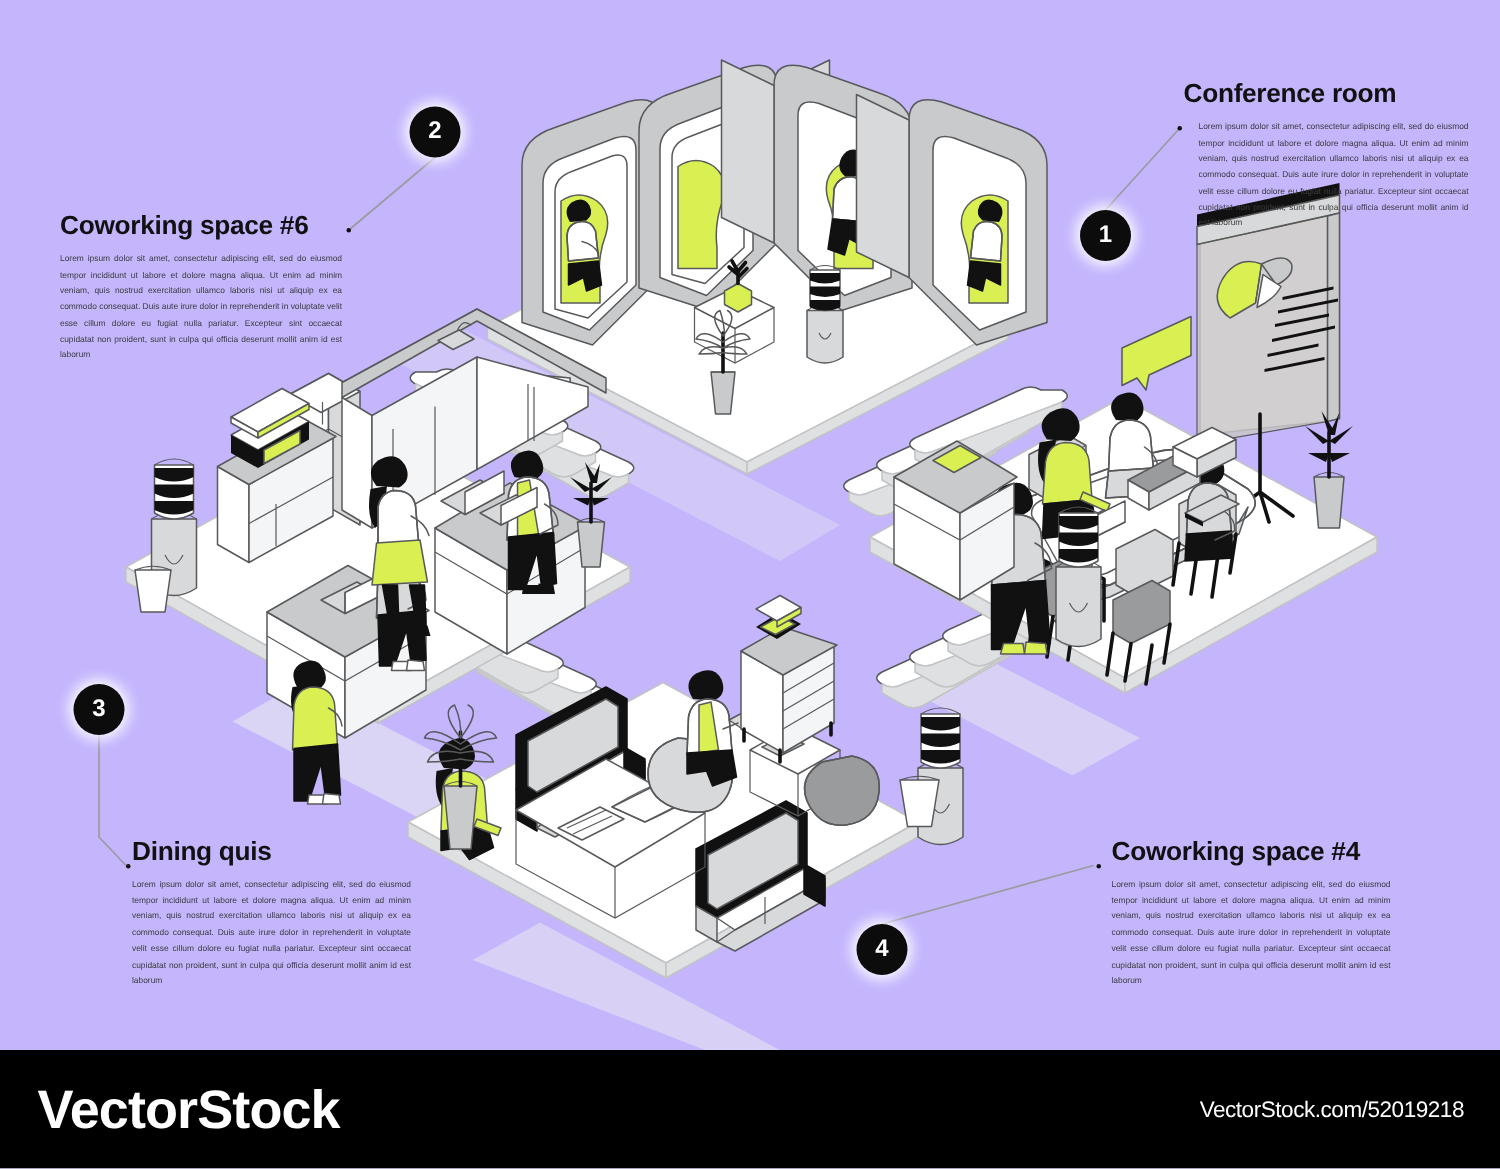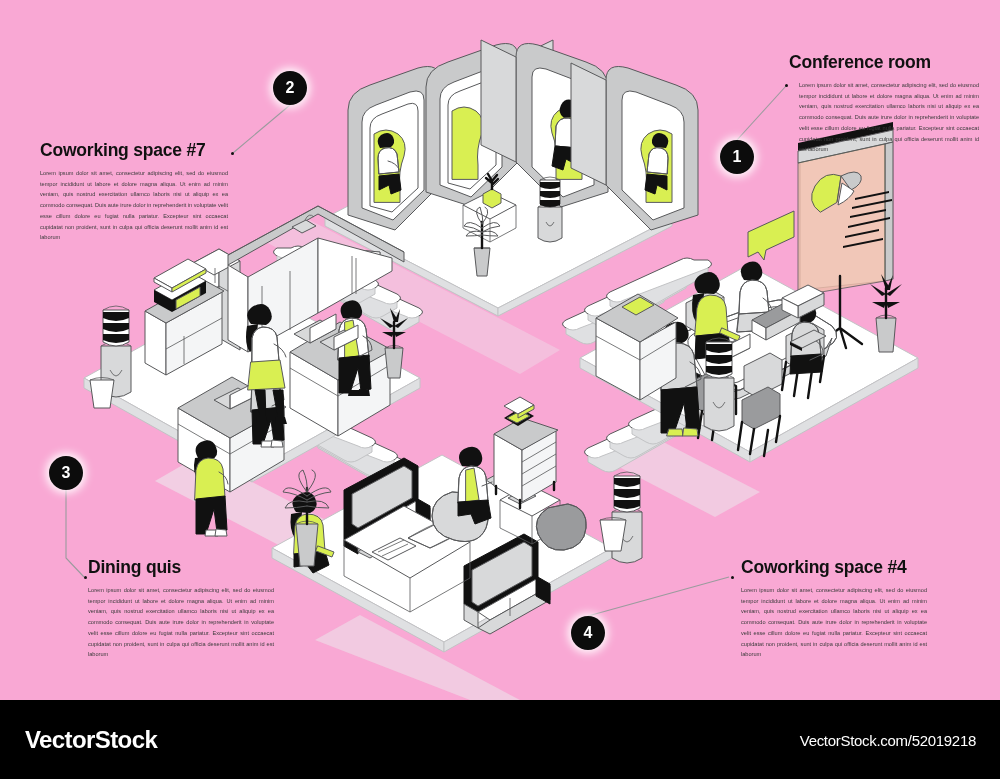--- a/index.html
+++ b/index.html
@@ -1,21 +1,21 @@
 <!DOCTYPE html>
 <html><head>
 <meta charset="utf-8">
 <style>
   html,body{margin:0;padding:0;}
   body{
     width:1000px;height:779px;background:#ffffff;
     font-family:"Liberation Sans","DejaVu Sans",sans-serif;
     overflow:hidden;position:relative;
   }
-  #stage{position:absolute;left:0;top:0;width:1000px;height:700px;overflow:hidden;background:#f9a8d4;}
+  #stage{position:absolute;left:0;top:0;width:1000px;height:700px;overflow:hidden;background:#c4b5fd;}
   #art{position:absolute;left:0;top:0;width:1000px;height:700px;}
 
   .callout{position:absolute;}
   .callout h2{
     margin:0 0 7px 0;
     font-size:17.5px;font-weight:bold;color:#111111;letter-spacing:-0.2px;
     white-space:nowrap;
   }
   .callout p{
     margin:0;font-size:5.6px;line-height:1.92;color:#3b3b3b;
@@ -50,21 +50,21 @@
   .d3{left:84px;top:576px;}
   .d4{left:731px;top:576px;}
 
   #leaders{position:absolute;left:0;top:0;width:1000px;height:700px;z-index:20;pointer-events:none;}
 
   #footer{
     position:absolute;left:0;top:700px;width:1000px;height:79px;background:#000000;
   }
   #footer .wm-left{
     position:absolute;left:25px;top:50%;transform:translateY(-50%);
-    color:#ffffff;font-size:24px;font-weight:bold;letter-spacing:-0.6px;
+    color:#ffffff;font-size:36px;font-weight:bold;letter-spacing:-0.6px;
   }
   #footer .wm-right{
     position:absolute;right:24px;top:50%;transform:translateY(-50%);
     color:#ffffff;font-size:15px;letter-spacing:-0.3px;
   }
 </style>
 </head>
 <body>
 
 <div id="stage">
@@ -682,21 +682,21 @@
       <path d="M588 616 L729 577"></path>
     </g>
   </svg>
 
   <div class="callout c1">
     <h2>Conference room</h2>
     <p>Lorem ipsum dolor sit amet, consectetur adipiscing elit, sed do eiusmod tempor incididunt ut labore et dolore magna aliqua. Ut enim ad minim veniam, quis nostrud exercitation ullamco laboris nisi ut aliquip ex ea commodo consequat. Duis aute irure dolor in reprehenderit in voluptate velit esse cillum dolore eu fugiat nulla pariatur. Excepteur sint occaecat cupidatat non proident, sunt in culpa qui officia deserunt mollit anim id est laborum</p>
   </div>
 
   <div class="callout c2">
-    <h2>Coworking space #7</h2>
+    <h2>Coworking space #6</h2>
     <p>Lorem ipsum dolor sit amet, consectetur adipiscing elit, sed do eiusmod tempor incididunt ut labore et dolore magna aliqua. Ut enim ad minim veniam, quis nostrud exercitation ullamco laboris nisi ut aliquip ex ea commodo consequat. Duis aute irure dolor in reprehenderit in voluptate velit esse cillum dolore eu fugiat nulla pariatur. Excepteur sint occaecat cupidatat non proident, sunt in culpa qui officia deserunt mollit anim id est laborum</p>
   </div>
 
   <div class="callout c3">
     <h2>Dining quis</h2>
     <p>Lorem ipsum dolor sit amet, consectetur adipiscing elit, sed do eiusmod tempor incididunt ut labore et dolore magna aliqua. Ut enim ad minim veniam, quis nostrud exercitation ullamco laboris nisi ut aliquip ex ea commodo consequat. Duis aute irure dolor in reprehenderit in voluptate velit esse cillum dolore eu fugiat nulla pariatur. Excepteur sint occaecat cupidatat non proident, sunt in culpa qui officia deserunt mollit anim id est laborum</p>
   </div>
 
   <div class="callout c4">
     <h2>Coworking space #4</h2>

